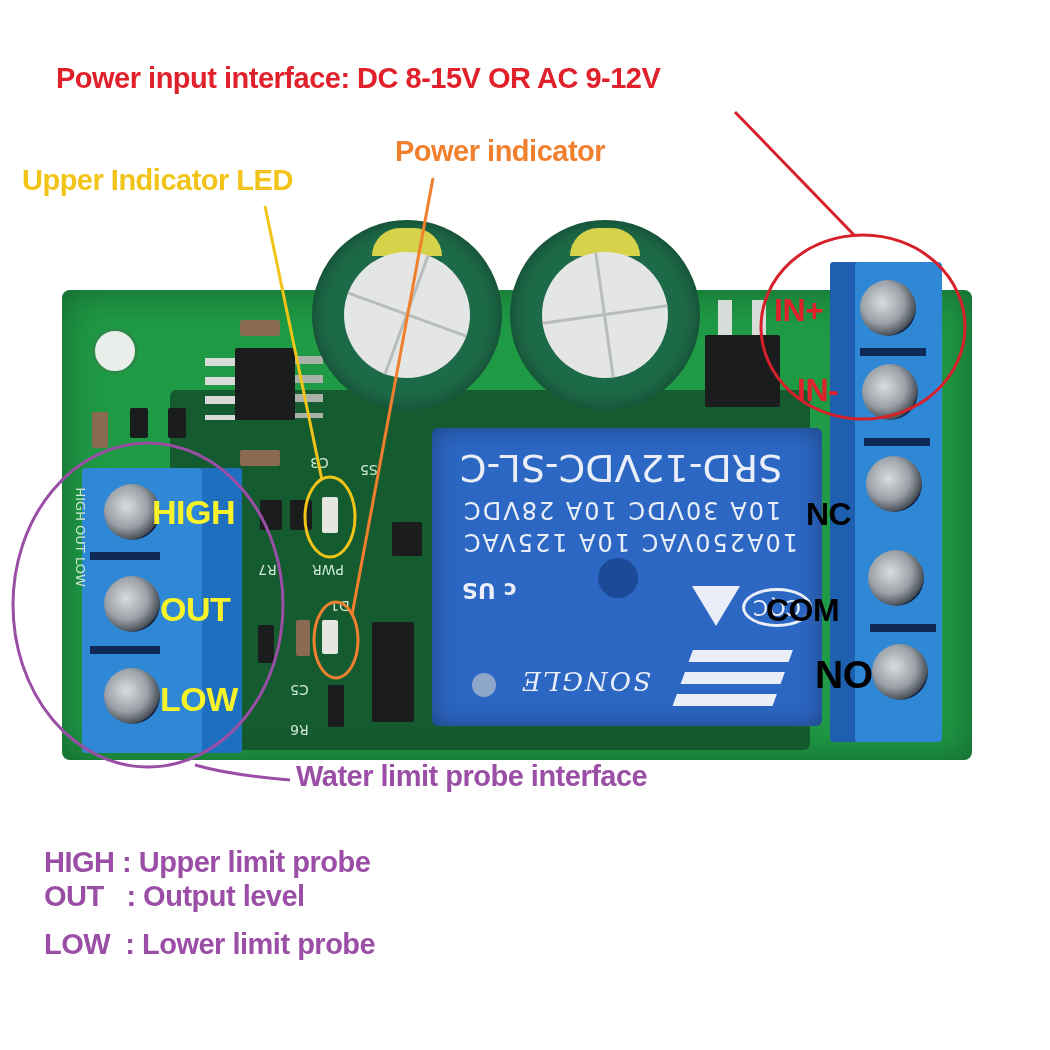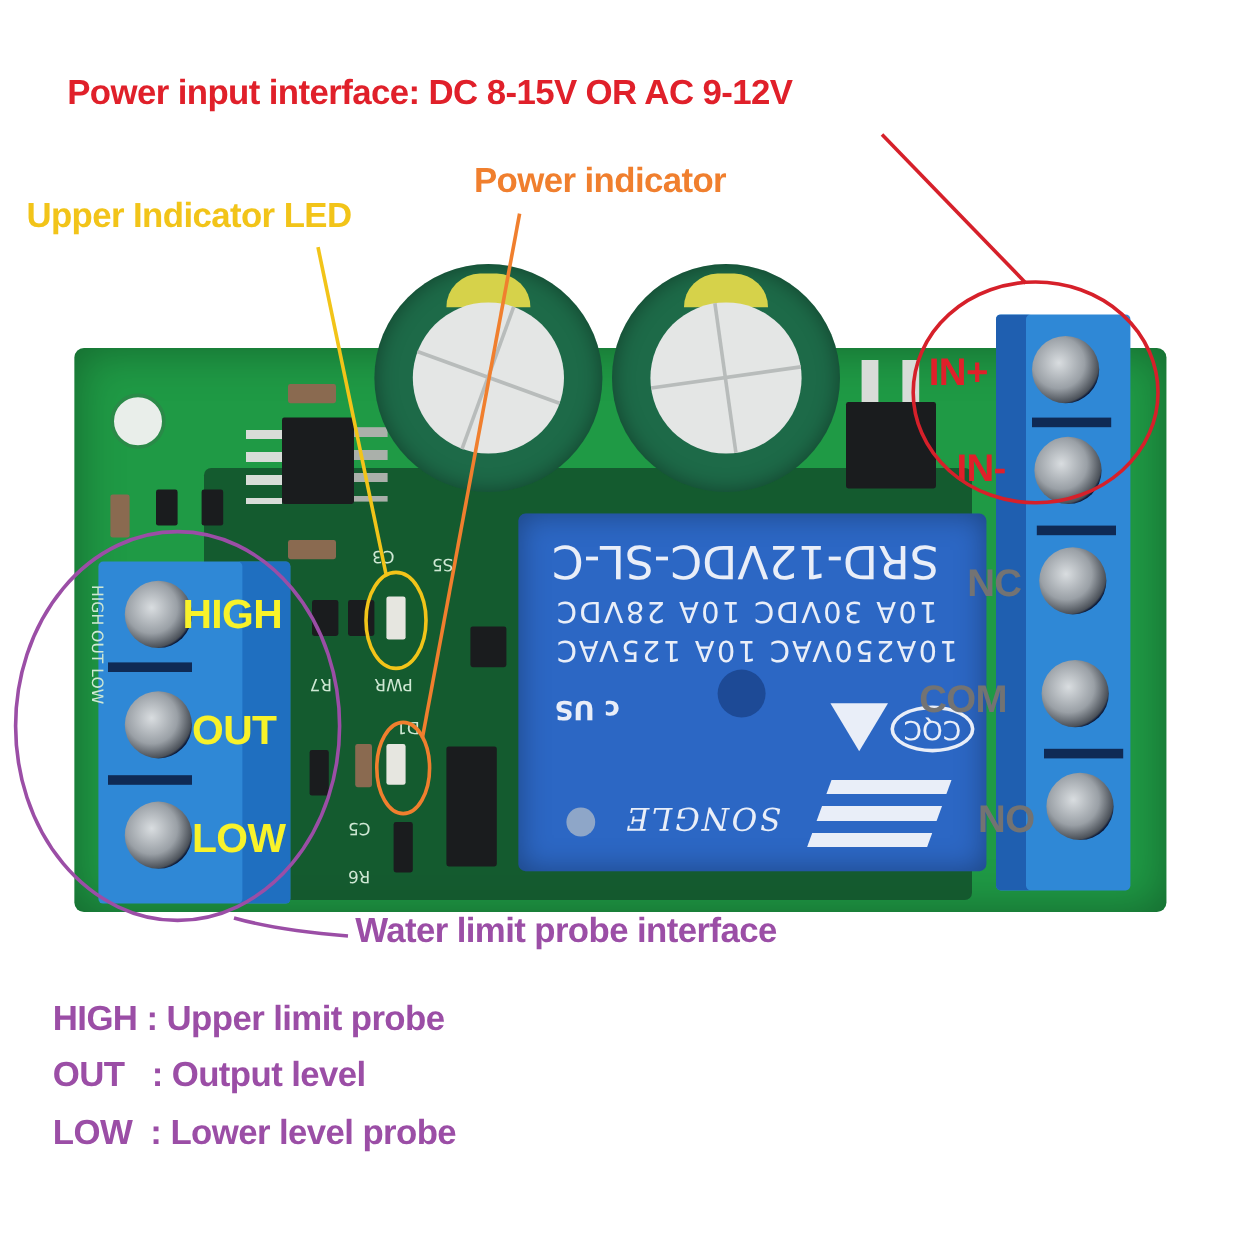--- a/index.html
+++ b/index.html
@@ -6,21 +6,21 @@
     body { width: 1050px; height: 1050px; position: relative; overflow: hidden;
            font-family: "Liberation Sans", sans-serif; }
     .abs { position: absolute; }
     .label { position: absolute; font-weight: bold; white-space: nowrap; letter-spacing: -0.5px; }
     .lbl-red { color: #e0202a; }
     .lbl-yellow { color: #f2c419; }
     .lbl-orange { color: #f07f2e; }
     .lbl-purple { color: #9b4ea6; }
     .lbl-onboard-yellow { color: #f8f22a; }
     .lbl-onboard-red { color: #e0202a; }
-    .lbl-onboard-purple { color: #737373; }
+    .lbl-onboard-purple { color: #000000; margin-top: 28px; }
 
     
     .pcb { left: 62px; top: 290px; width: 910px; height: 470px; background: #1f9a45;
            border-radius: 8px; box-shadow: inset 0 0 40px rgba(0,0,0,0.35); }
     .pcb-dark { left: 170px; top: 390px; width: 640px; height: 360px; background: #13502c;
                 border-radius: 6px; opacity: 0.85; }
     .mount-hole { width: 40px; height: 40px; border-radius: 50%; background: #e9eeea;
                   border: 3px solid #2a8a48; }
     .silk { color: #cfe8d4; font-family: "DejaVu Sans", sans-serif; font-size: 14px; }
 
@@ -148,21 +148,21 @@
   <div class="abs sep" style="left:34px; top:176px; width:66px;"></div>
   <div class="abs screw" style="left:36px; top:194px;"></div>
   <div class="abs screw" style="left:38px; top:288px;"></div>
   <div class="abs sep" style="left:40px; top:362px; width:66px;"></div>
   <div class="abs screw" style="left:42px; top:382px;"></div>
 </div>
 <div class="label lbl-onboard-red" style="left:774px; top:292px; font-size:32px;">IN+</div>
 <div class="label lbl-onboard-red" style="left:797px; top:372px; font-size:32px;">IN-</div>
 <div class="label lbl-onboard-purple" style="left:806px; top:468px; font-size:32px;">NC</div>
 <div class="label lbl-onboard-purple" style="left:766px; top:564px; font-size:32px;">COM</div>
-<div class="label lbl-onboard-purple" style="left:815px; top:664px; font-size:32px;">NO</div>
+<div class="label lbl-onboard-purple" style="left:815px; top:625px; font-size:39px;">NO</div>
 
 <div class="abs silk" style="left:-40px; top:600px; transform:rotate(90deg); width:240px; font-size:13px;">HIGH  OUT  LOW</div>
 
 <svg class="overlay" width="1050" height="1050">
 
   <line x1="735" y1="112" x2="855" y2="236" stroke="#d6202a" stroke-width="3"></line>
   <ellipse cx="863" cy="327" rx="102" ry="92" fill="none" stroke="#d6202a" stroke-width="3"></ellipse>
 
   <line x1="265" y1="206" x2="322" y2="480" stroke="#f2c419" stroke-width="3"></line>
   <ellipse cx="330" cy="517" rx="25" ry="40" fill="none" stroke="#f2c419" stroke-width="3"></ellipse>
@@ -170,22 +170,22 @@
   <line x1="433" y1="178" x2="352" y2="615" stroke="#f07f2e" stroke-width="3"></line>
   <ellipse cx="336" cy="640" rx="22" ry="38" fill="none" stroke="#f07f2e" stroke-width="3"></ellipse>
 
   <ellipse cx="148" cy="605" rx="135" ry="162" fill="none" stroke="#9b4ea6" stroke-width="3"></ellipse>
   <path d="M 195 765 Q 230 775 290 780" fill="none" stroke="#9b4ea6" stroke-width="3"></path>
 </svg>
 
 <div class="label lbl-purple" style="left:296px; top:760px; font-size:29px;">Water limit probe interface</div>
 
 <div class="abs" style="left:44px; top:832px;">
-  <div class="label lbl-purple" style="left:0; top:1px; font-size:29px;">
+  <div class="label lbl-purple" style="left:0; top:14px; font-size:29px;">
     <span>HIGH</span><span style="white-space:pre;"> : </span><span>Upper limit probe</span>
   </div>
   <div class="label lbl-purple" style="left:0; top:48px; font-size:29px;">
     <span>OUT</span><span style="white-space:pre;">   : </span><span>Output level</span>
   </div>
   <div class="label lbl-purple" style="left:0; top:96px; font-size:29px;">
-    <span>LOW</span><span style="white-space:pre;">  : </span><span>Lower level probe</span>
+    <span>LOW</span><span style="white-space:pre;">  : </span><span>Lower limit probe</span>
   </div>
 </div>
 
 </body></html>

